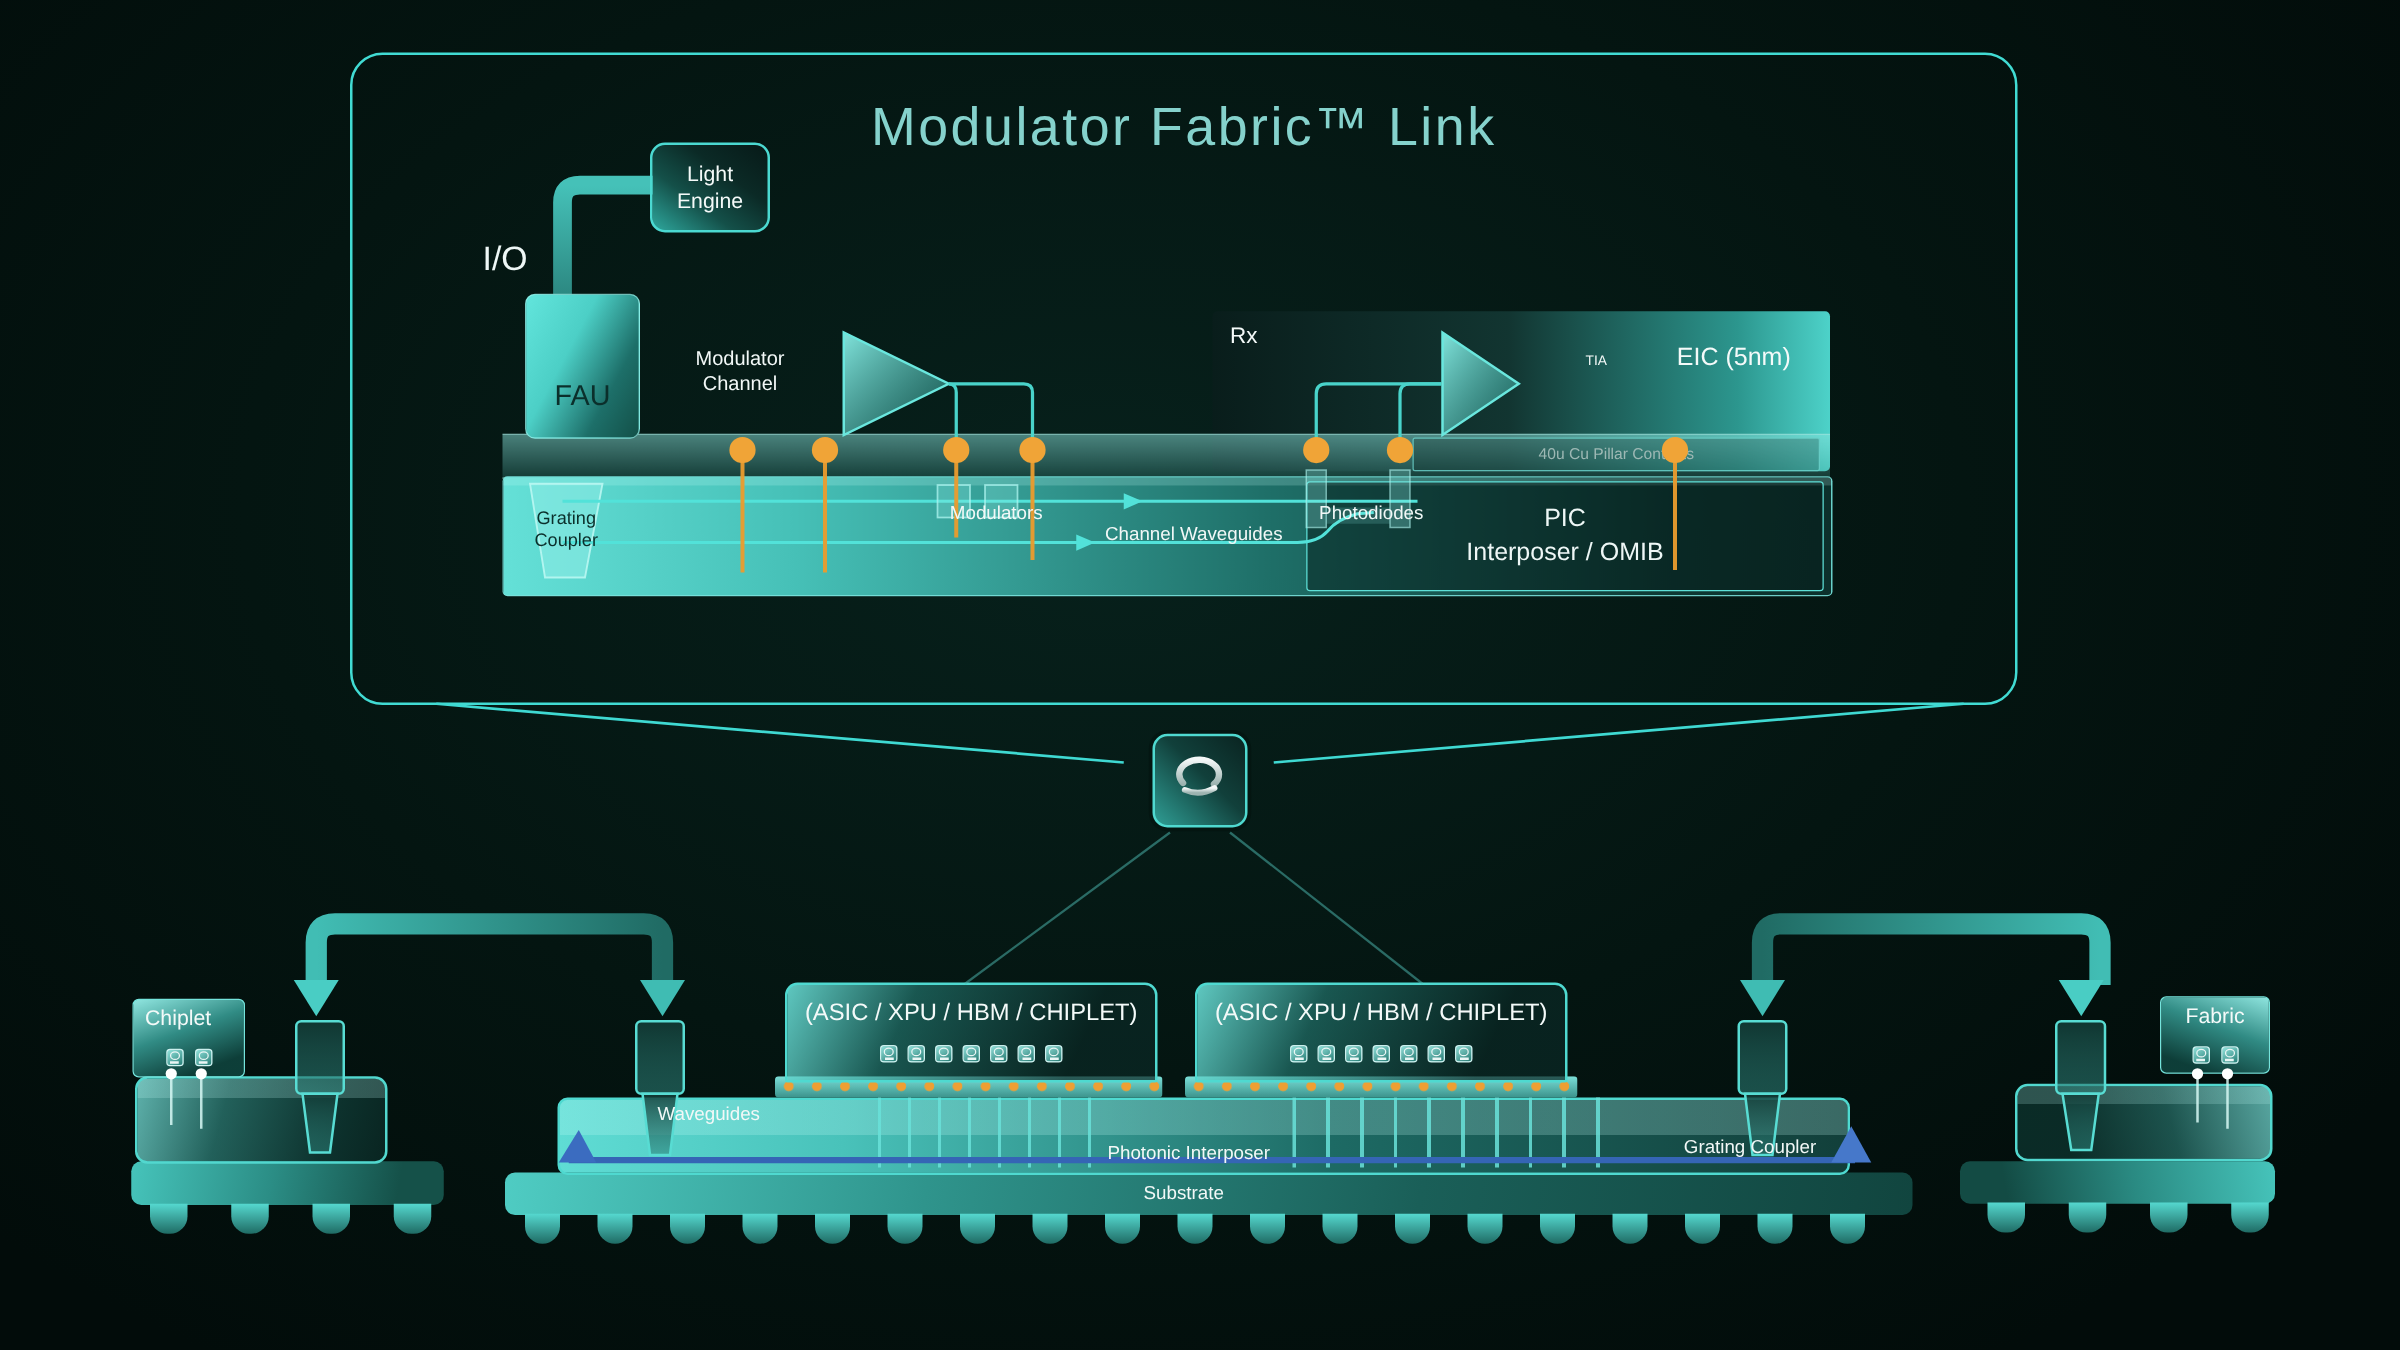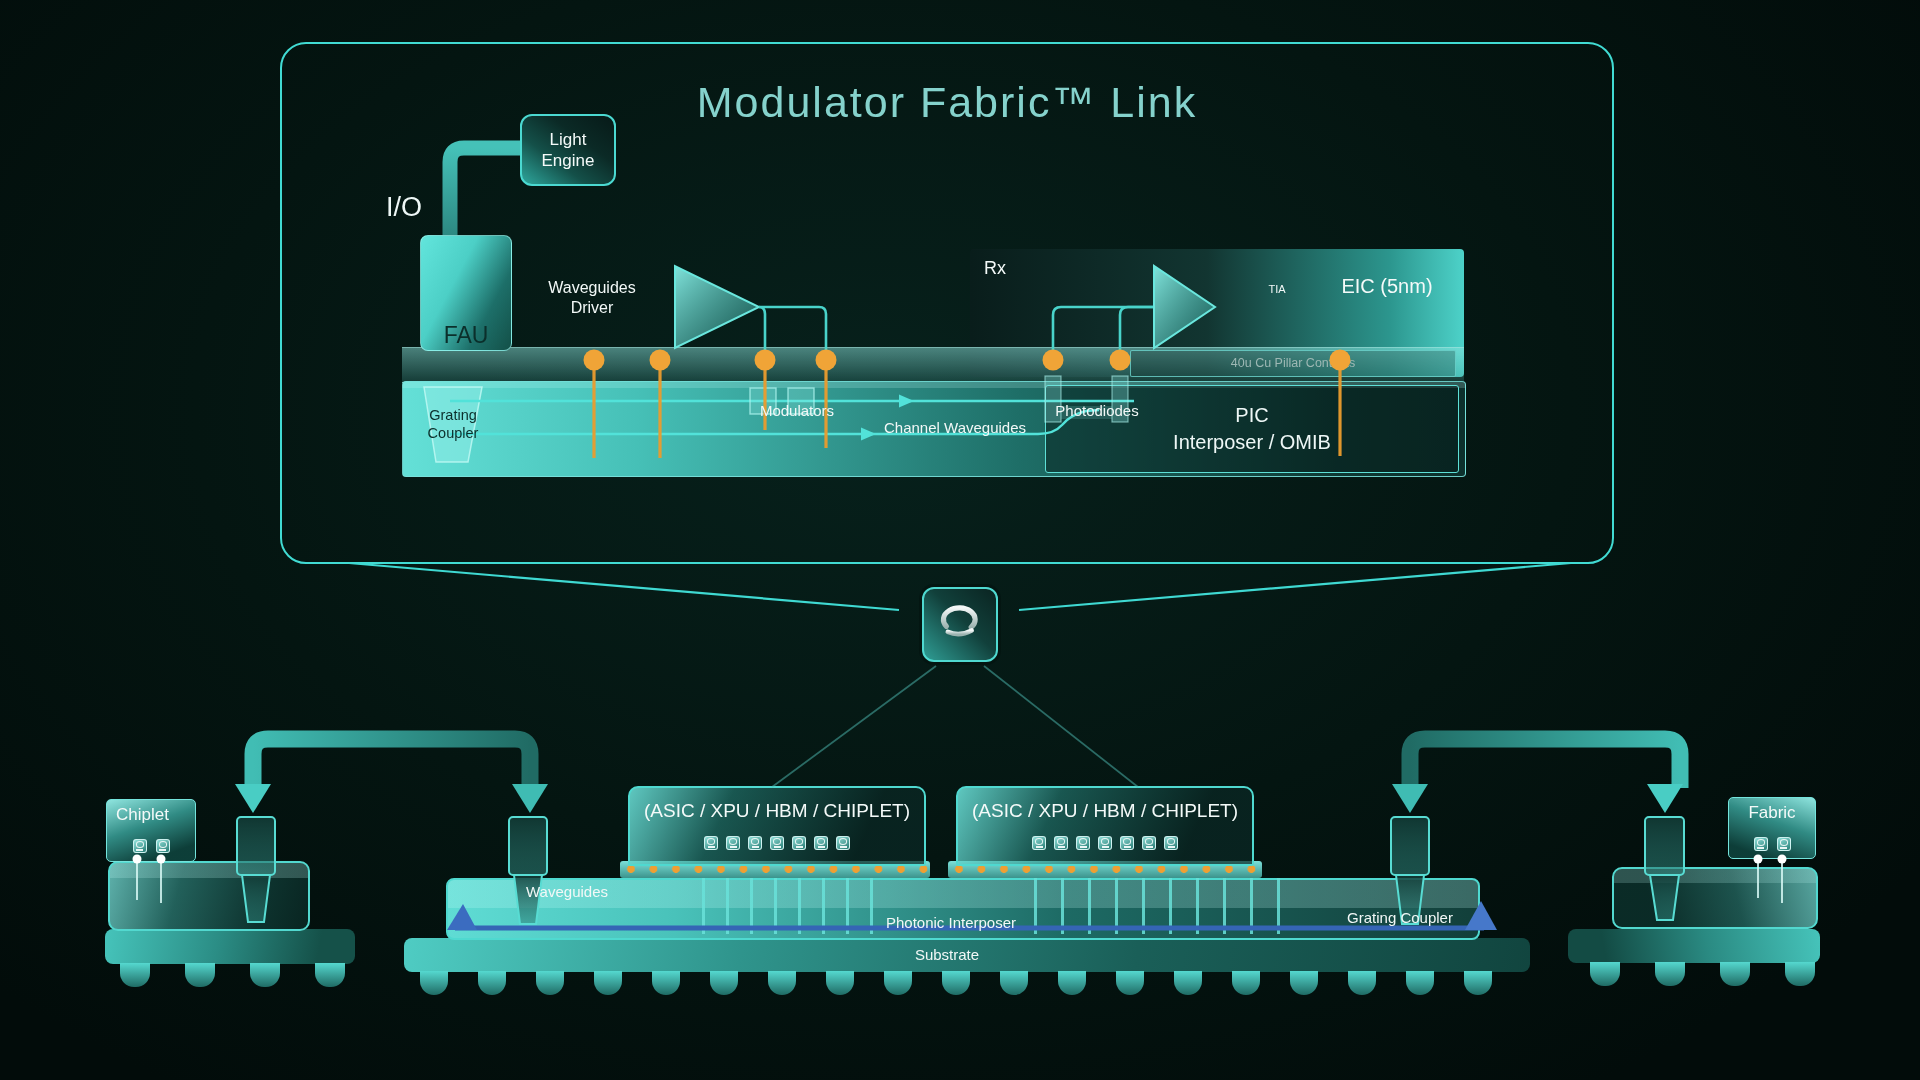--- a/index.html
+++ b/index.html
@@ -17,21 +17,21 @@
   #io-label{left:104px;top:128px;font-size:27px;color:#eef7f6;margin-top:20px;}
   #light-engine{left:238px;top:70px;width:92px;height:68px;border-radius:12px;
     border:2px solid #4bd9d1;
     background:linear-gradient(to top right,#2ea79d 0%,#145049 35%,#0b2a26 65%,#071a18 100%);
     display:flex;align-items:center;justify-content:center;text-align:center;
     font-size:17px;line-height:21px;color:#f4faf9;}
   #fau{left:138px;top:191px;width:92px;height:116px;border-radius:8px;
     border:1px solid rgba(160,245,238,.65);
     background:linear-gradient(118deg,#62e5dc 0%,#4ccfc6 38%,#1d6f69 72%,#135048 100%);
     display:flex;align-items:flex-end;justify-content:center;
-    font-size:23px;color:#0b2f2b;padding-bottom:1px;box-sizing:border-box;}
+    font-size:23px;color:#0b2f2b;padding-bottom:20px;box-sizing:border-box;}
   #tx-block{left:248px;top:205px;width:432px;height:100px;border-radius:2px 10px 10px 2px;
     background:linear-gradient(to right,#0b211f 0%,#143f3a 45%,#2fa59c 82%,#55ddd4 100%);}
   #tx-label{right:14px;top:9px;font-size:18px;color:#f4faf9;}
   #rx-block{left:688px;top:205px;width:494px;height:128px;border-radius:4px;
     background:linear-gradient(to right,#091d1b 0%,#123531 48%,#2c968e 85%,#4dd2c9 100%);}
   #rx-label{left:14px;top:9px;font-size:18px;color:#f4faf9;}
   #mod-driver-label{left:253px;top:234px;width:114px;text-align:center;
     font-size:16px;line-height:20px;color:#f2f8f7;}
   #tia-label{left:965px;top:239px;width:60px;text-align:center;font-size:11px;color:#f2f8f7;}
   #eic-label{left:1040px;top:231px;width:130px;text-align:center;font-size:20px;color:#f4faf9;}
@@ -210,21 +210,21 @@
         <circle cx="483" cy="316" r="10.5"></circle>
           <circle cx="544" cy="316" r="10.5"></circle>
         <circle cx="771" cy="316" r="10.5"></circle>
           <circle cx="838" cy="316" r="10.5"></circle>
         <circle cx="1058" cy="316" r="10.5"></circle>
       </g>
     </svg>
 
     <div id="callout-title" class="abs label-static">Modulator Fabric™ Link</div>
     <div id="io-label" class="abs label-static">I/O</div>
-    <div id="mod-driver-label" class="abs label-static">Waveguides Driver</div>
+    <div id="mod-driver-label" class="abs label-static">Modulator Channel</div>
     <div id="tia-label" class="abs label-static">TIA</div>
     <div id="eic-label" class="abs label-static">EIC (5nm)</div>
     <div id="gc-top-label" class="abs label-static">Grating Coupler</div>
     <div id="modulators-label" class="abs label-static">Modulators</div>
     <div id="chwg-label" class="abs label-static">Channel Waveguides</div>
     <div id="photodiodes-label" class="abs label-static">Photodiodes</div>
   </div>
 
   <div id="chiplet-substrate" class="abs substrate"></div>
   <div id="chiplet-bumps" class="abs bump-row">

